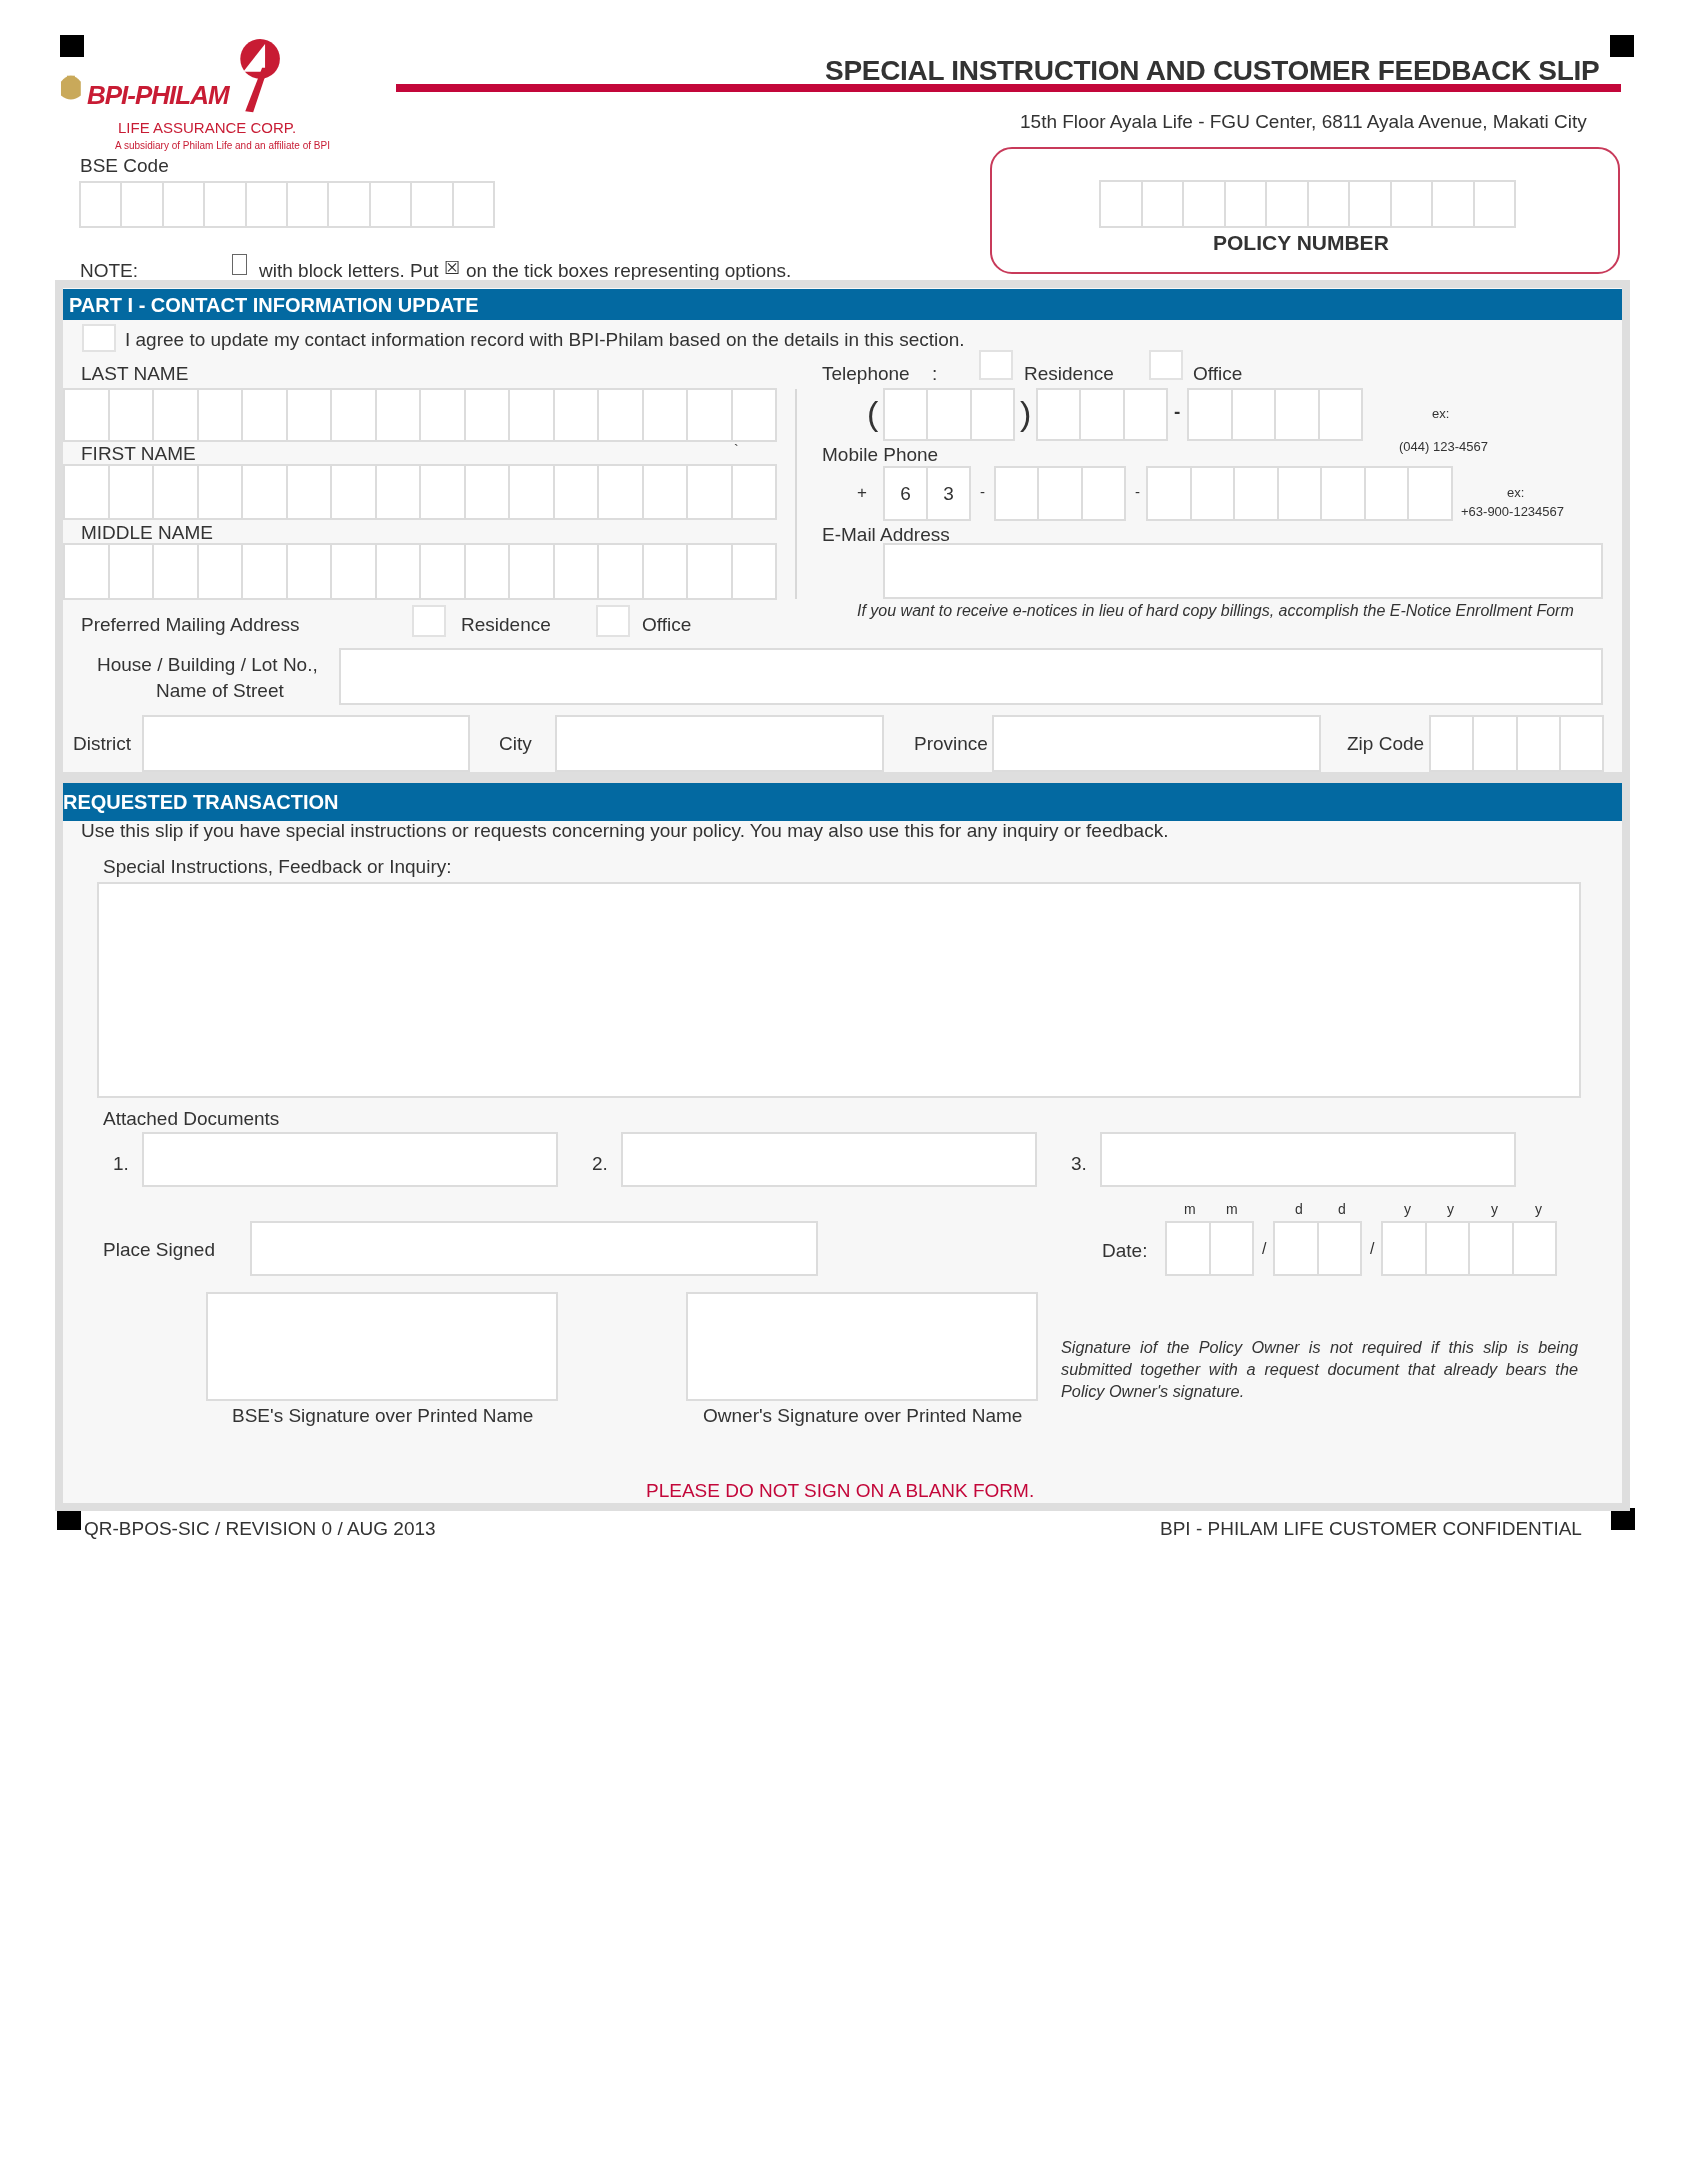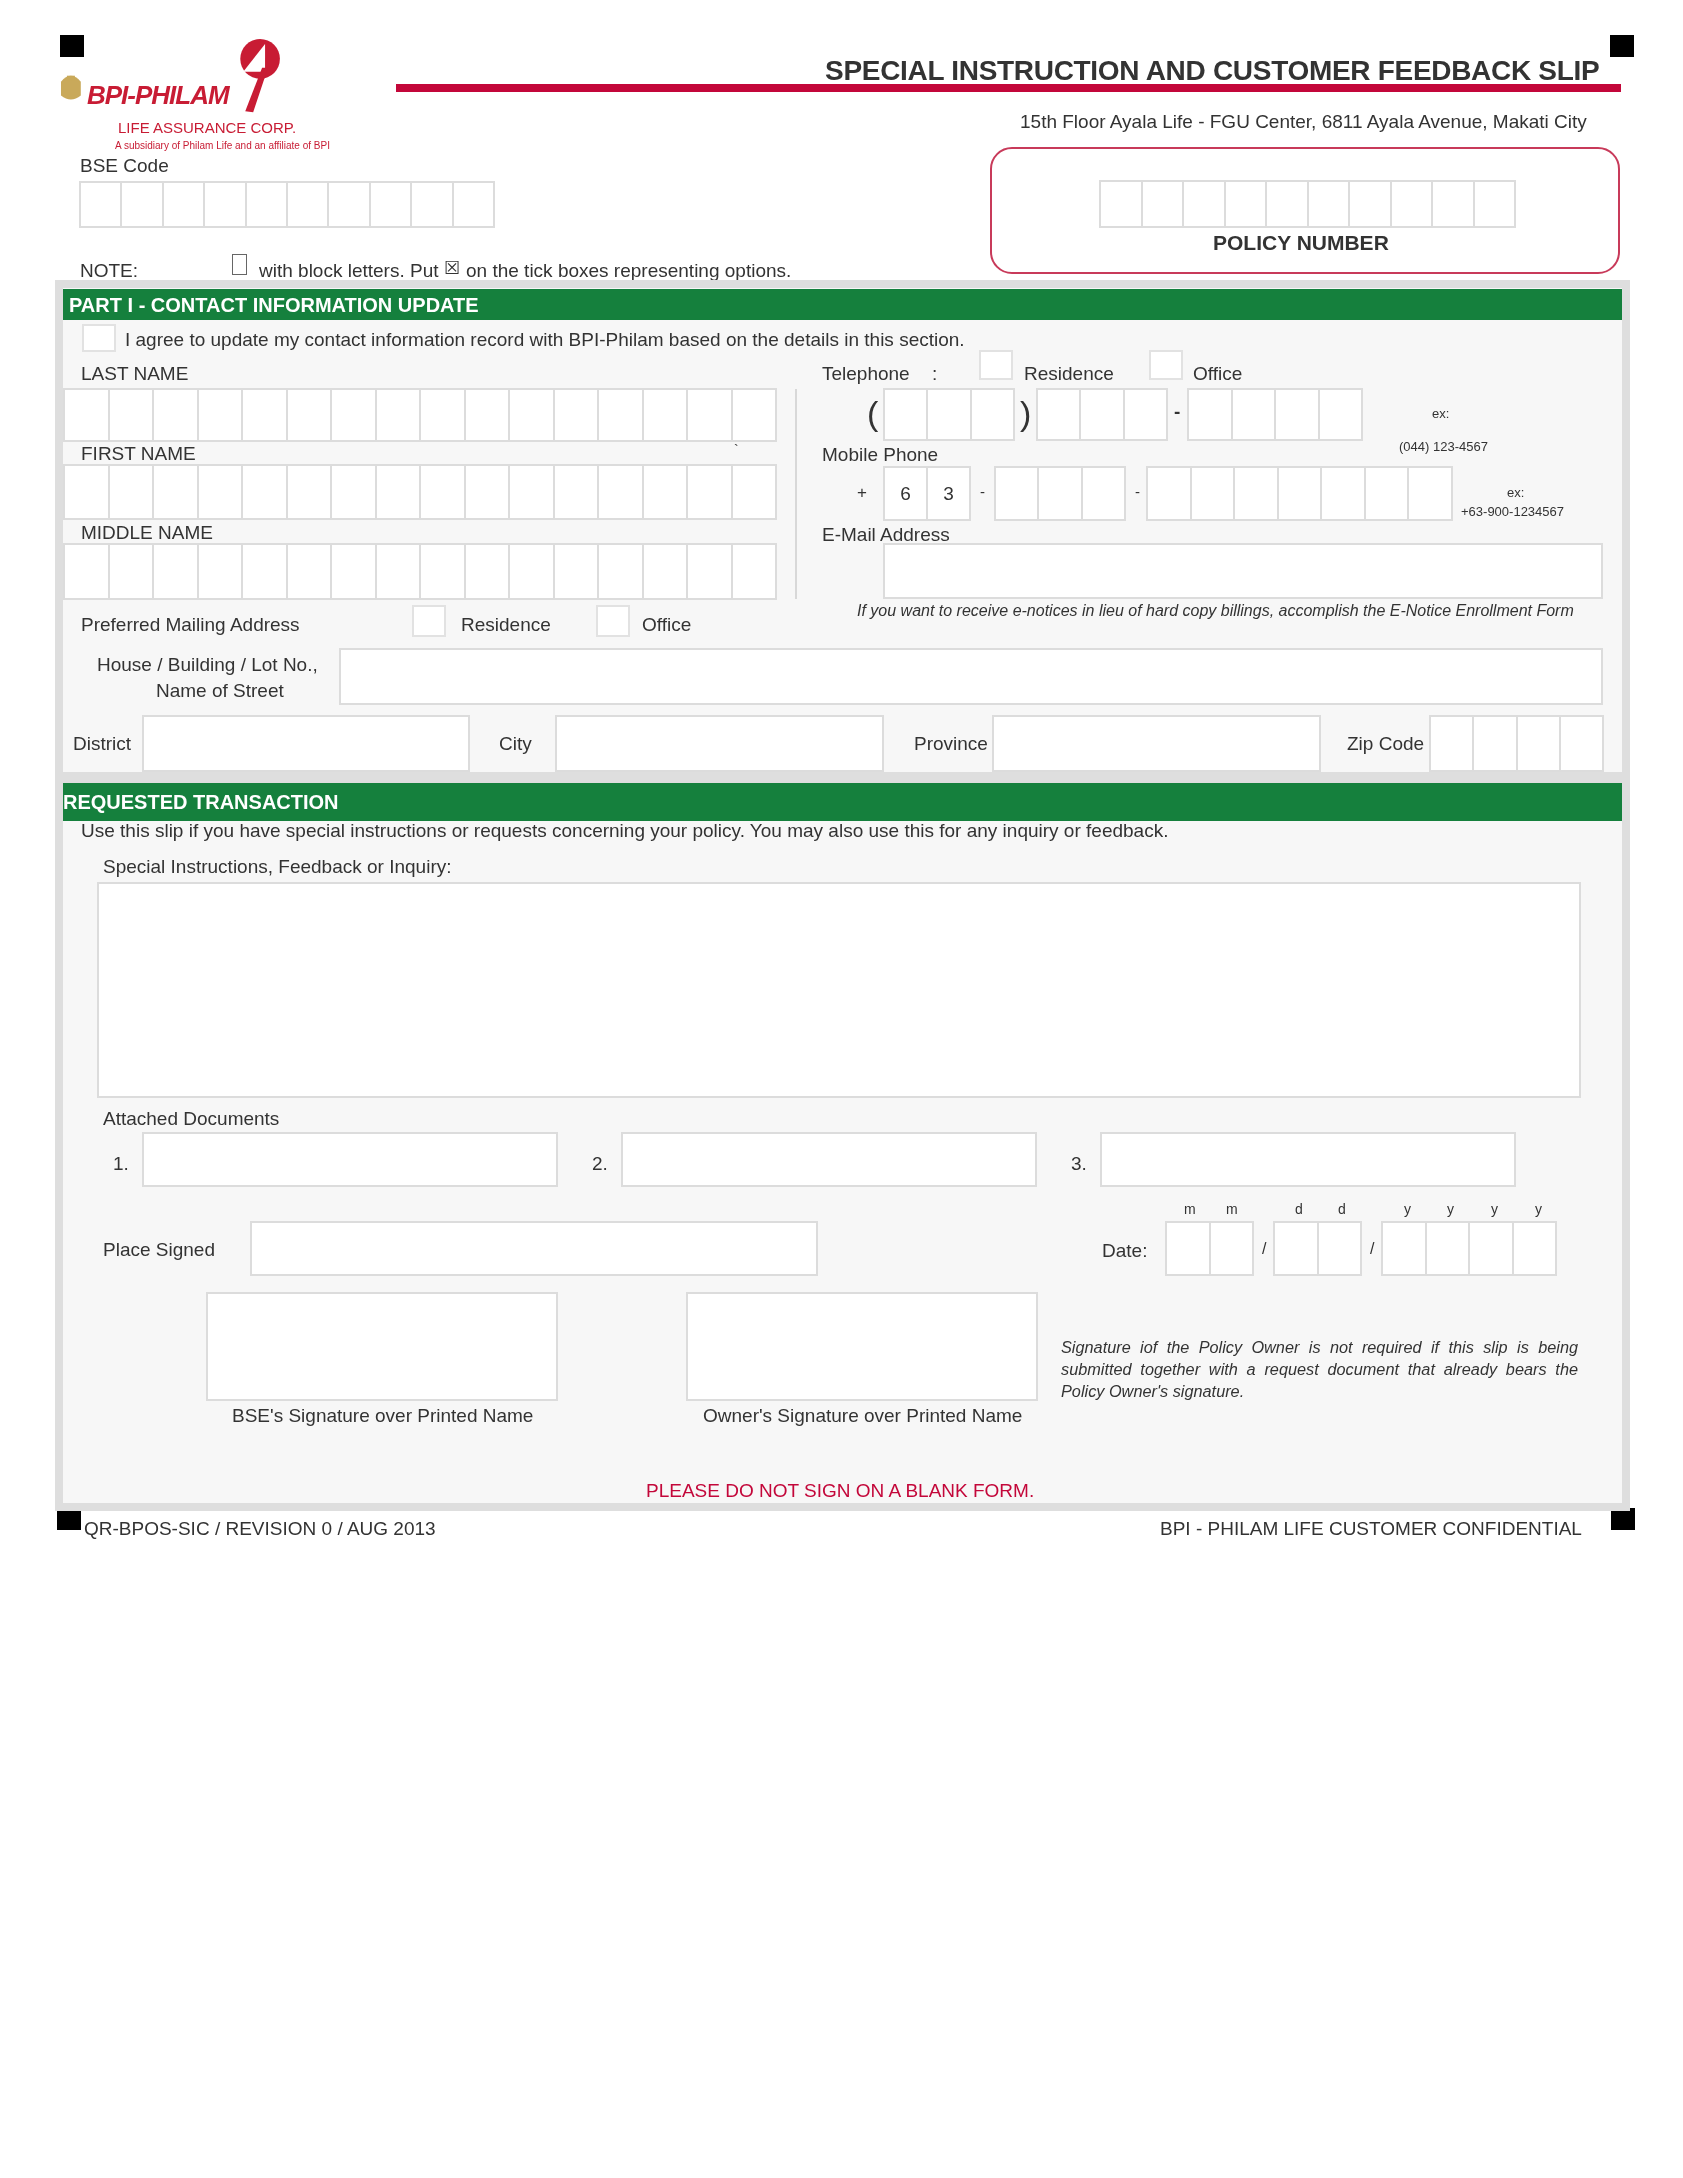--- a/index.html
+++ b/index.html
@@ -10,21 +10,21 @@
   .txt { position: absolute; white-space: nowrap; font-size: 19px; color: #333; line-height: 1; }
   .txt-sm { font-size: 14px; }
   .txt-xs { font-size: 13px; }
   .red { color: #c3073a; }
   .box { position: absolute; background: #fff; border: 2px solid #dcdcdc; }
   .cells { position: absolute; display: flex; background: #fff; border: 2px solid #dcdcdc; }
   .cells .cell { flex: 1; border-right: 2px solid #dcdcdc; height: 100%; display: flex; align-items: center; justify-content: center; font-size: 19px; color: #333; }
   .cells .cell:last-child { border-right: none; }
   .chk { position: absolute; background: #fff; border: 2px solid #e2e2e2; }
   .section-panel { position: absolute; background: #f7f7f7; border: 8px solid #dedede; }
-  .section-bar { position: absolute; background: #15803d; color: #fff; font-weight: bold; font-size: 20px; line-height: 1; padding-left: 6px; display: flex; align-items: center; }
+  .section-bar { position: absolute; background: #0369a1; color: #fff; font-weight: bold; font-size: 20px; line-height: 1; padding-left: 6px; display: flex; align-items: center; }
   .logo-wrap { position: absolute; left: 59px; top: 38px; width: 317px; height: 119px; }
 </style>
 </head>
 <body>
 
 <div class="reg-mark" style="left:60px; top:35px;"></div>
 <div class="reg-mark" style="left:1610px; top:35px;"></div>
 <div class="reg-mark" style="left:57px; top:1508px;"></div>
 <div class="reg-mark" style="left:1611px; top:1508px;"></div>
 

